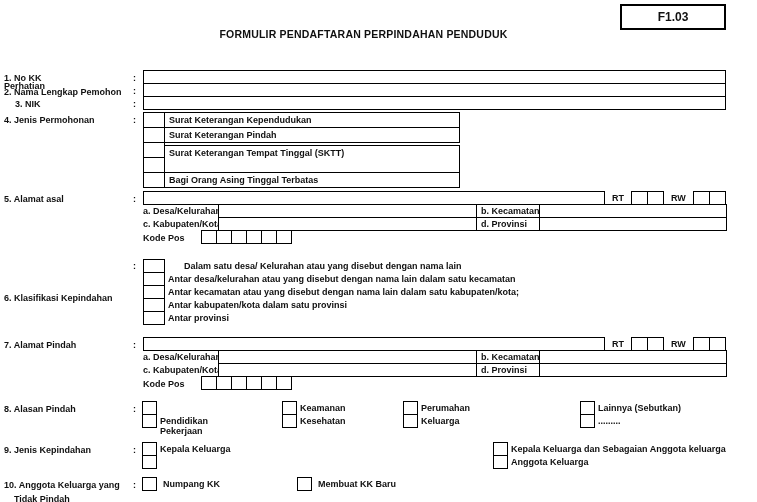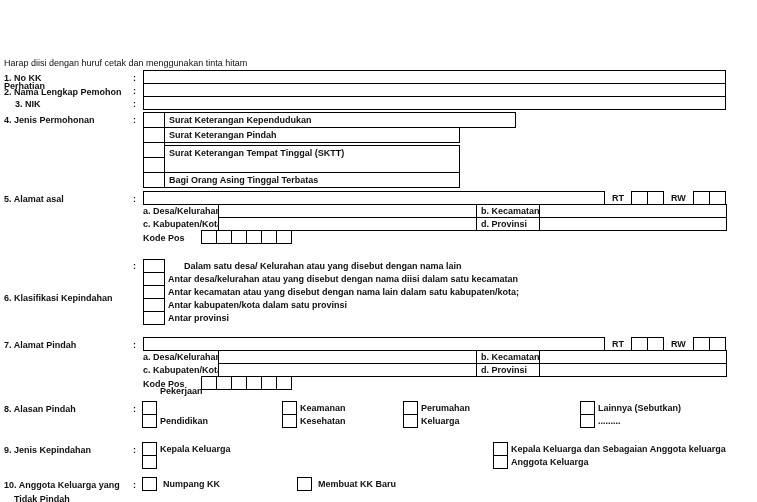--- a/index.html
+++ b/index.html
@@ -32,40 +32,41 @@
   .title {
     position:absolute; left:0; top:28px; width:727px; text-align:center;
     font-size:10.5px; font-weight:700; letter-spacing:0.2px;
   }
 </style>
 </head>
 <body>
 
 <div class="page">
 
+  <div class="code-box"><span>F1.03</span></div>
+  <div class="title">FORMULIR PENDAFTARAN PERPINDAHAN PENDUDUK</div>
   <div class="t bold" style="left:4px;top:45px;">Perhatian</div>
-  <div class="t reg" style="left:4px;top:58px;">Harap diisi dengan huruf cetak dan menggunakan tinta hitam</div>
 
   <div class="t" style="left:4px;top:73px;">1. No KK</div>
   <div class="t" style="left:133px;top:73px;">:</div>
   <input class="inp" style="left: 143px; top: 70px; width: 583px;" type="text" value="">
 
   <div class="t" style="left:4px;top:87px;">2. Nama Lengkap Pemohon</div>
   <div class="t" style="left:133px;top:86px;">:</div>
   <input class="inp" style="left: 143px; top: 83px; width: 583px;" type="text" value="">
 
   <div class="t" style="left:4px;top:99px;margin-left:11px;">3. NIK</div>
   <div class="t" style="left:133px;top:99px;">:</div>
   <input class="inp" style="left: 143px; top: 96px; width: 583px;" type="text" value="">
 
   <div class="t" style="left:4px;top:115px;">4. Jenis Permohonan</div>
   <div class="t" style="left:133px;top:115px;">:</div>
 
   <div class="cell" style="left:143px;top:112px;width:22px;height:16px;"></div>
-  <div class="cell optlbl" style="left:164px;top:112px;width:352px;height:16px;">Surat Keterangan Kependudukan</div>
+  <div class="cell optlbl" style="left:164px;top:112px;width:296px;height:16px;">Surat Keterangan Kependudukan</div>
   <div class="cell" style="left:143px;top:127px;width:22px;height:16px;"></div>
   <div class="cell optlbl" style="left:164px;top:127px;width:296px;height:16px;">Surat Keterangan Pindah</div>
   <div class="cell" style="left:143px;top:142px;width:22px;height:16px;"></div>
   <div class="cell" style="left:143px;top:157px;width:22px;height:16px;"></div>
   <div class="cell optlbl" style="left:164px;top:145px;width:296px;height:32px;">Surat Keterangan Tempat Tinggal (SKTT)</div>
   <div class="cell" style="left:143px;top:172px;width:22px;height:16px;"></div>
   <div class="cell optlbl" style="left:164px;top:172px;width:296px;height:16px;">Bagi Orang Asing Tinggal Terbatas</div>
 
   <div class="t" style="left:4px;top:194px;">5. Alamat asal</div>
   <div class="t" style="left:133px;top:194px;">:</div>
@@ -93,21 +94,21 @@
   <div class="cell" style="left:231px;top:230px;width:16px;height:14px;"></div>
   <div class="cell" style="left:246px;top:230px;width:16px;height:14px;"></div>
   <div class="cell" style="left:261px;top:230px;width:16px;height:14px;"></div>
   <div class="cell" style="left:276px;top:230px;width:16px;height:14px;"></div>
 
   <div class="t" style="left:4px;top:293px;">6. Klasifikasi Kepindahan</div>
   <div class="t" style="left:133px;top:261px;">:</div>
   <div class="cell" style="left:143px;top:259px;width:22px;height:14px;"></div>
   <div class="t" style="left:168px;top:261px;padding-left:16px;">Dalam satu desa/ Kelurahan atau yang disebut dengan nama lain</div>
   <div class="cell" style="left:143px;top:272px;width:22px;height:14px;"></div>
-  <div class="t" style="left:168px;top:274px;">Antar desa/kelurahan atau yang disebut dengan nama diisi dalam satu kecamatan</div>
+  <div class="t" style="left:168px;top:274px;">Antar desa/kelurahan atau yang disebut dengan nama lain dalam satu kecamatan</div>
   <div class="cell" style="left:143px;top:285px;width:22px;height:14px;"></div>
   <div class="t" style="left:168px;top:287px;">Antar kecamatan atau yang disebut dengan nama lain dalam satu kabupaten/kota;</div>
   <div class="cell" style="left:143px;top:298px;width:22px;height:14px;"></div>
   <div class="t" style="left:168px;top:300px;">Antar kabupaten/kota dalam satu provinsi</div>
   <div class="cell" style="left:143px;top:311px;width:22px;height:14px;"></div>
   <div class="t" style="left:168px;top:313px;">Antar provinsi</div>
 
   <div class="t" style="left:4px;top:340px;">7. Alamat Pindah</div>
   <div class="t" style="left:133px;top:340px;">:</div>
   <input class="inp" style="left: 143px; top: 337px; width: 462px;" type="text" value="">
@@ -132,21 +133,21 @@
   <div class="cell" style="left:201px;top:376px;width:16px;height:14px;"></div>
   <div class="cell" style="left:216px;top:376px;width:16px;height:14px;"></div>
   <div class="cell" style="left:231px;top:376px;width:16px;height:14px;"></div>
   <div class="cell" style="left:246px;top:376px;width:16px;height:14px;"></div>
   <div class="cell" style="left:261px;top:376px;width:16px;height:14px;"></div>
   <div class="cell" style="left:276px;top:376px;width:16px;height:14px;"></div>
 
   <div class="t" style="left:4px;top:404px;">8. Alasan Pindah</div>
   <div class="t" style="left:133px;top:404px;">:</div>
   <div class="cb" style="left:142px;top:401px;"></div>
-  <div class="t" style="left:160px;top:386px;">Pekerjaan</div>
+  <div class="t" style="left:160px;top:426px;">Pekerjaan</div>
   <div class="cb" style="left:142px;top:414px;"></div>
   <div class="t" style="left:160px;top:416px;">Pendidikan</div>
   <div class="cb" style="left:282px;top:401px;"></div>
   <div class="t" style="left:300px;top:403px;">Keamanan</div>
   <div class="cb" style="left:282px;top:414px;"></div>
   <div class="t" style="left:300px;top:416px;">Kesehatan</div>
   <div class="cb" style="left:403px;top:401px;"></div>
   <div class="t" style="left:421px;top:403px;">Perumahan</div>
   <div class="cb" style="left:403px;top:414px;"></div>
   <div class="t" style="left:421px;top:416px;">Keluarga</div>

